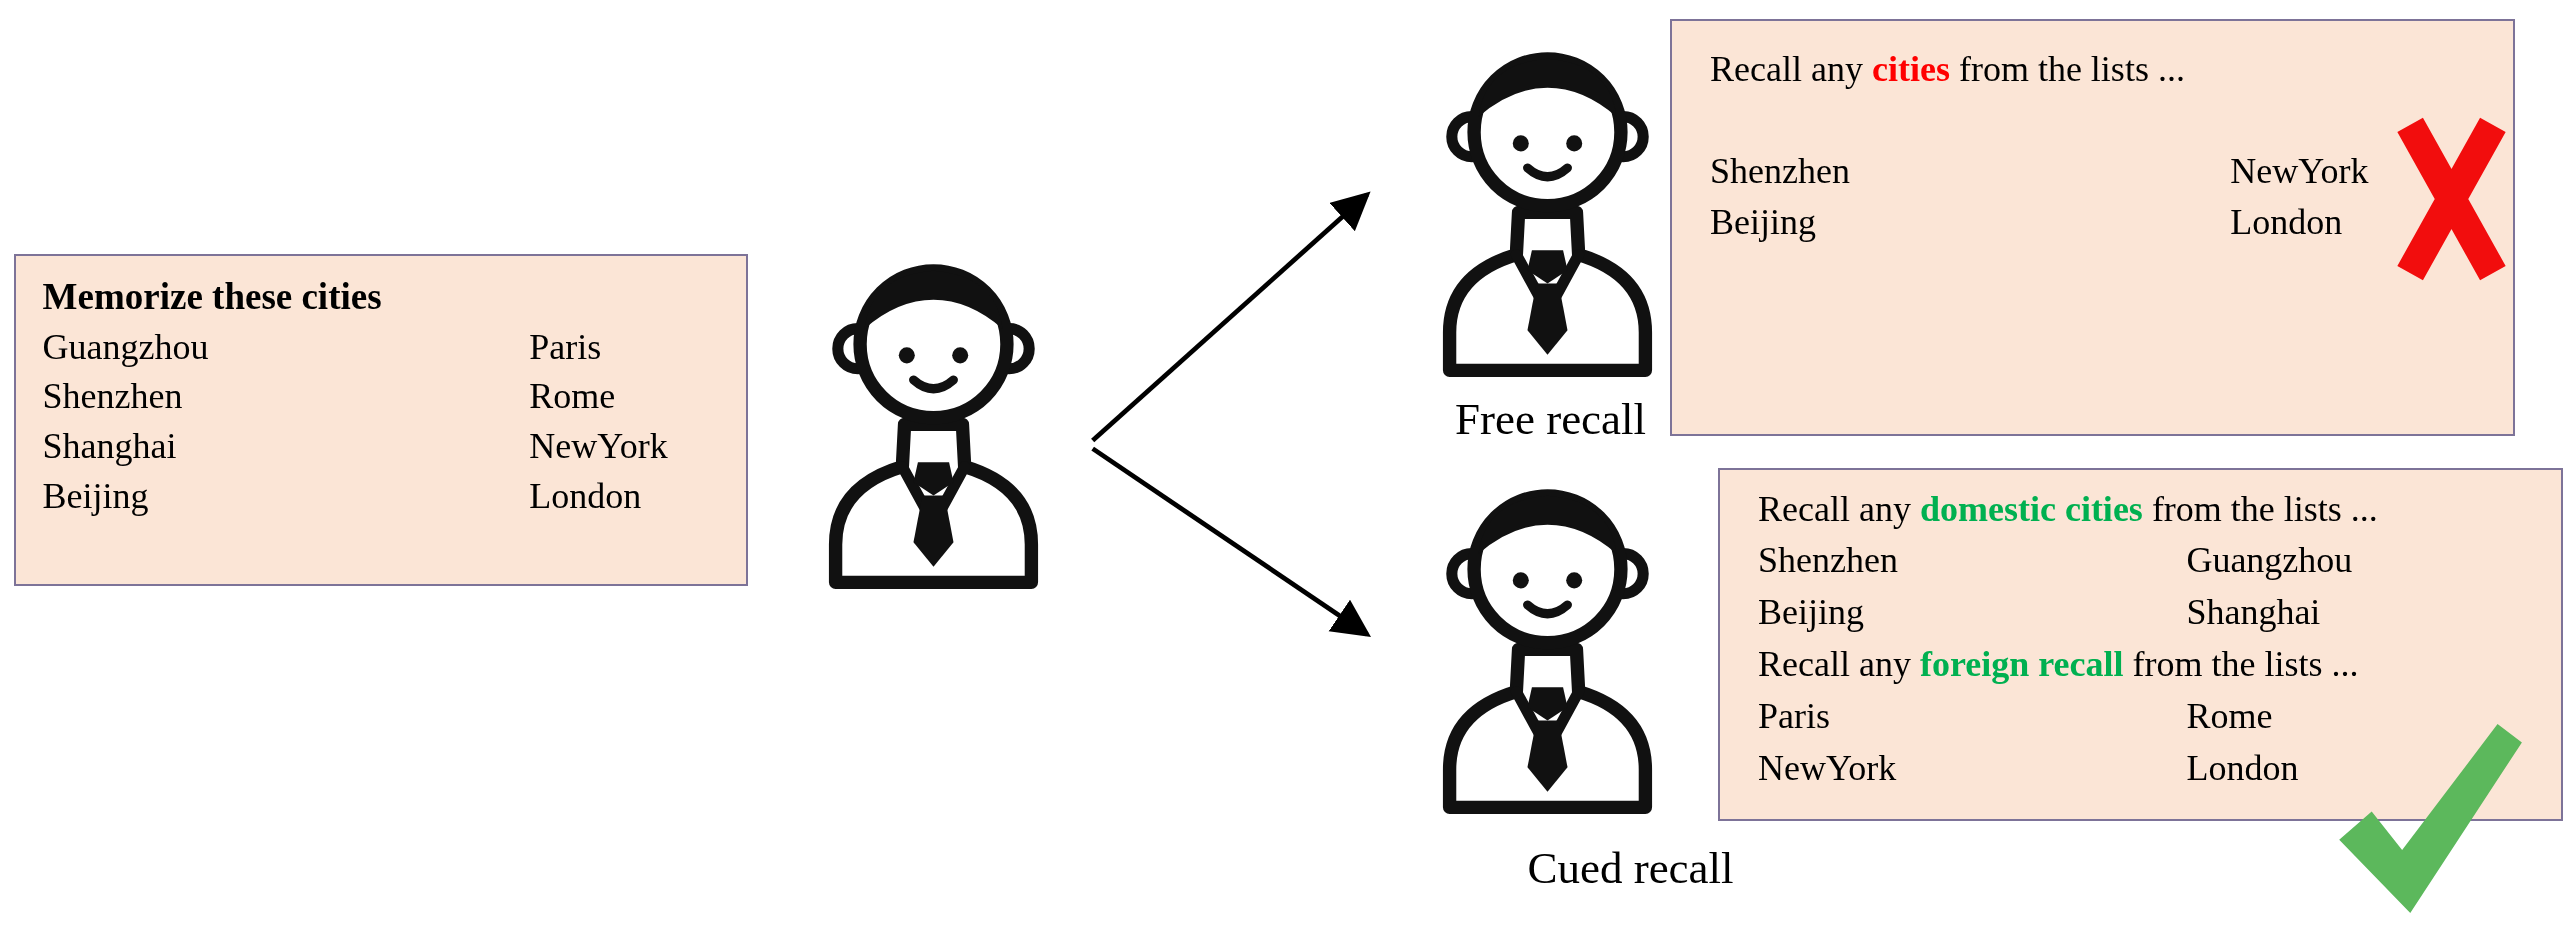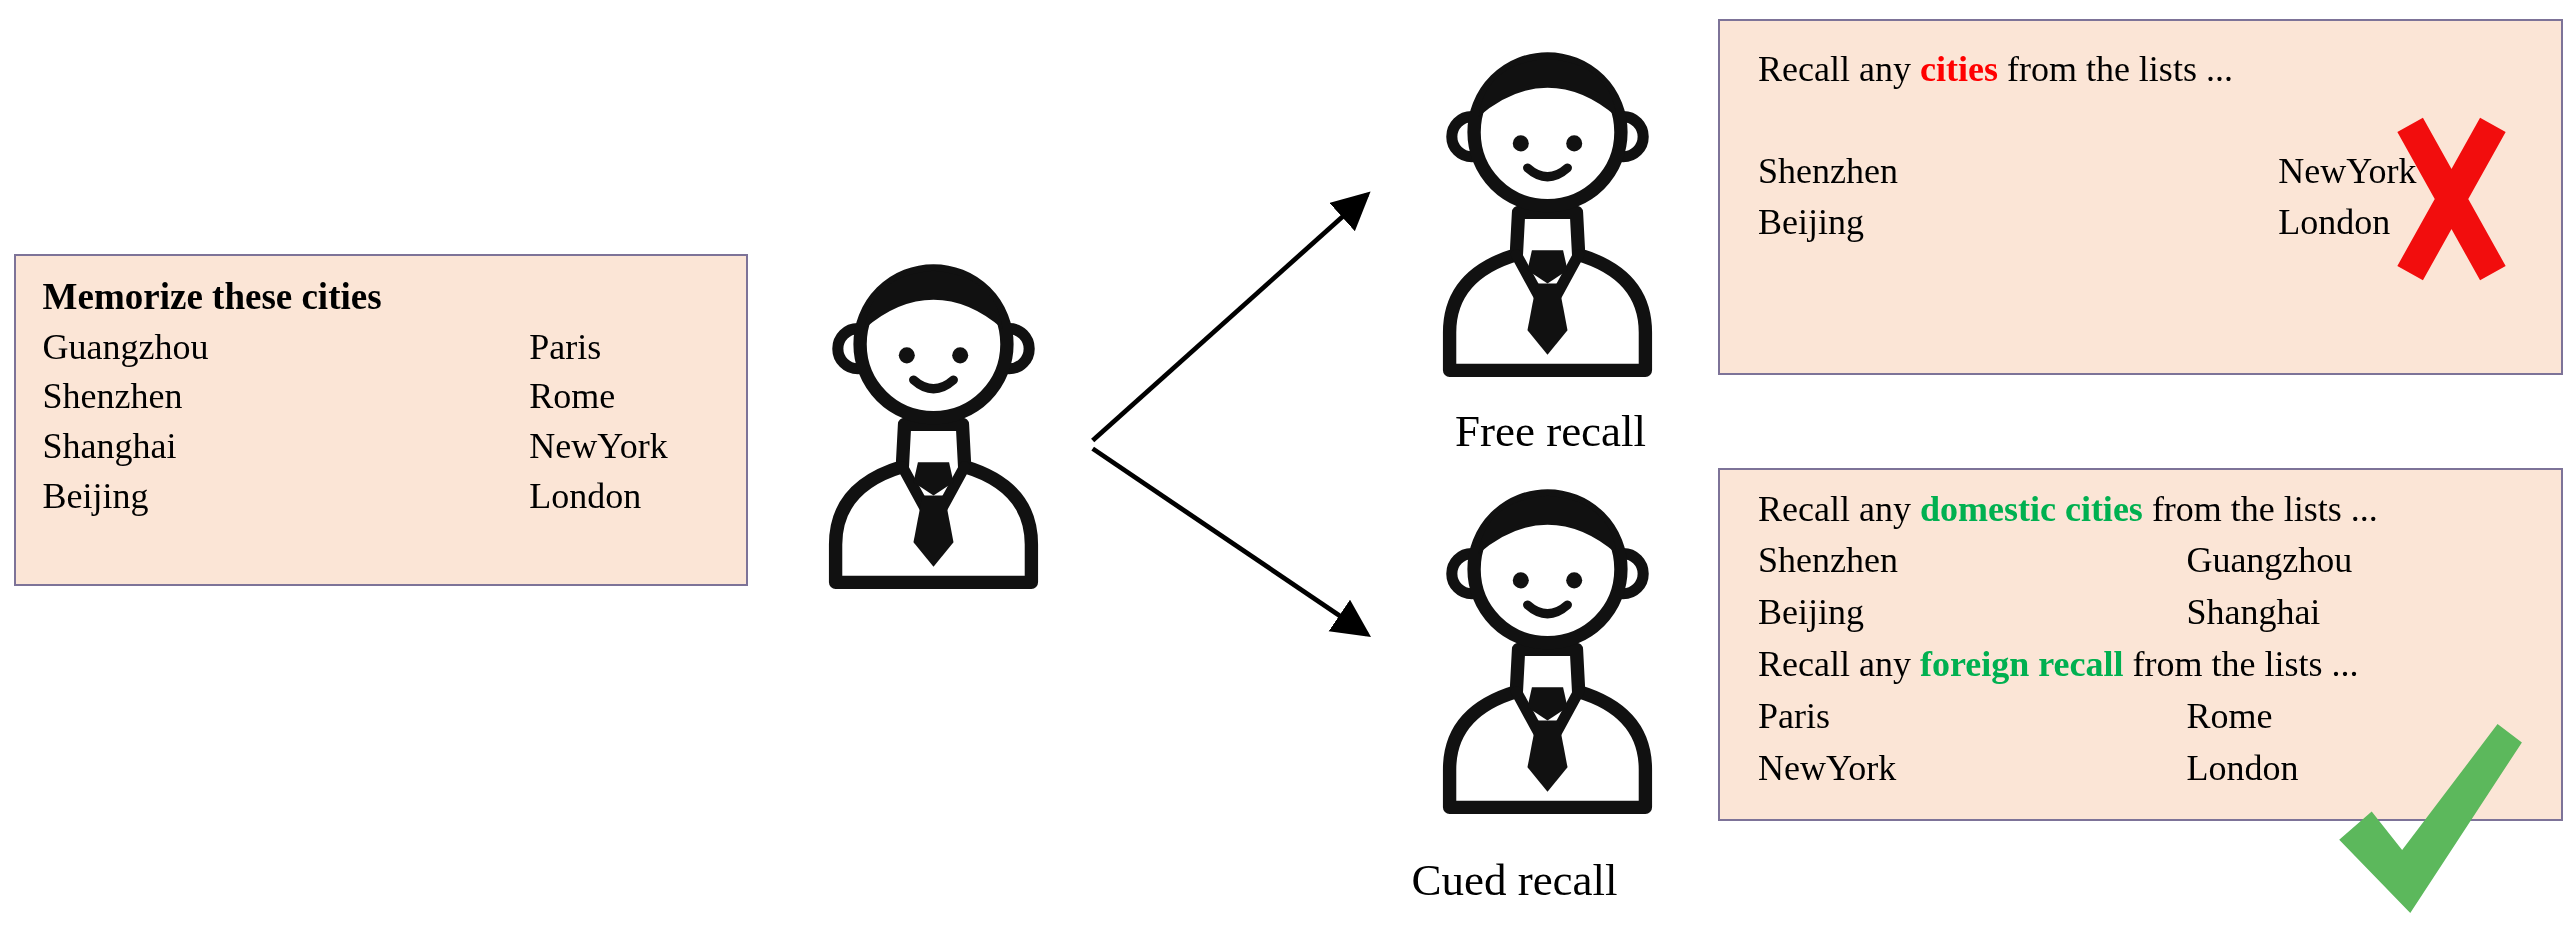--- a/index.html
+++ b/index.html
@@ -20,38 +20,38 @@
     border: 2.7px solid var(--box-border, #7d7398);
   }
 
   
   .memorize-box { left: 13.6px; top: 254px; width: 734px; height: 332px; padding: 16.4px 27px; font-size: 36px; line-height: 1.38; }
   .box-title { font-weight: bold; font-size: 37px; line-height: 1.36; }
   .grid2 { display: grid; }
   .memorize-grid { grid-template-columns: 72% 28%; }
 
   
-  .free-box { left: 1718px; top: 19px; width: 845px; height: 356px; padding: 23px 38px; font-size: 36px; line-height: 1.4; }
+  .free-box { left: 1670px; top: 19px; width: 845px; height: 417px; padding: 23px 38px; font-size: 36px; line-height: 1.4; }
   .free-grid { grid-template-columns: 68% 32%; margin-top: 52px; }
 
   
   .cued-box { left: 1718px; top: 468px; width: 845px; height: 353px; padding: 13.6px 38px; font-size: 36px; line-height: 1.44; }
   .cued-grid { grid-template-columns: 56% 44%; }
 
   .hl-red { font-weight: bold; color: var(--highlight-red, #ff0000); }
   .hl-green { font-weight: bold; color: var(--highlight-green, #00b050); }
 
   .person { position: absolute; }
   .person-mid  { left: 800px; top: 233px; width: 267px; height: 356px; }
   .person-free { left: 1414px; top: 20.5px;  width: 267px; height: 356px; }
   .person-cued { left: 1414px; top: 458px; width: 267px; height: 356px; }
 
-  .branch-label { position: absolute; width: 293px; text-align: center; font-size: 45px; margin-top: 12px; }
+  .branch-label { position: absolute; width: 293px; text-align: center; font-size: 45px; }
   .free-label { left: 1404px; top: 393px; }
-  .cued-label { left: 1368px; top: 842px; }
+  .cued-label { left: 1484px; top: 842px; }
 
   .arrows { position: absolute; left: 1083px; top: 162px; width: 321px; height: 505px; }
 
   .cross-mark { position: absolute; left: 2386px; top: 111px; width: 131px; height: 176px; overflow: visible; }
   .check-mark { position: absolute; left: 2325px; top: 716px; width: 203px; height: 203px; overflow: visible; }
 </style>
 </head>
 <body>
 
 <svg width="0" height="0" style="position:absolute" aria-hidden="true">

